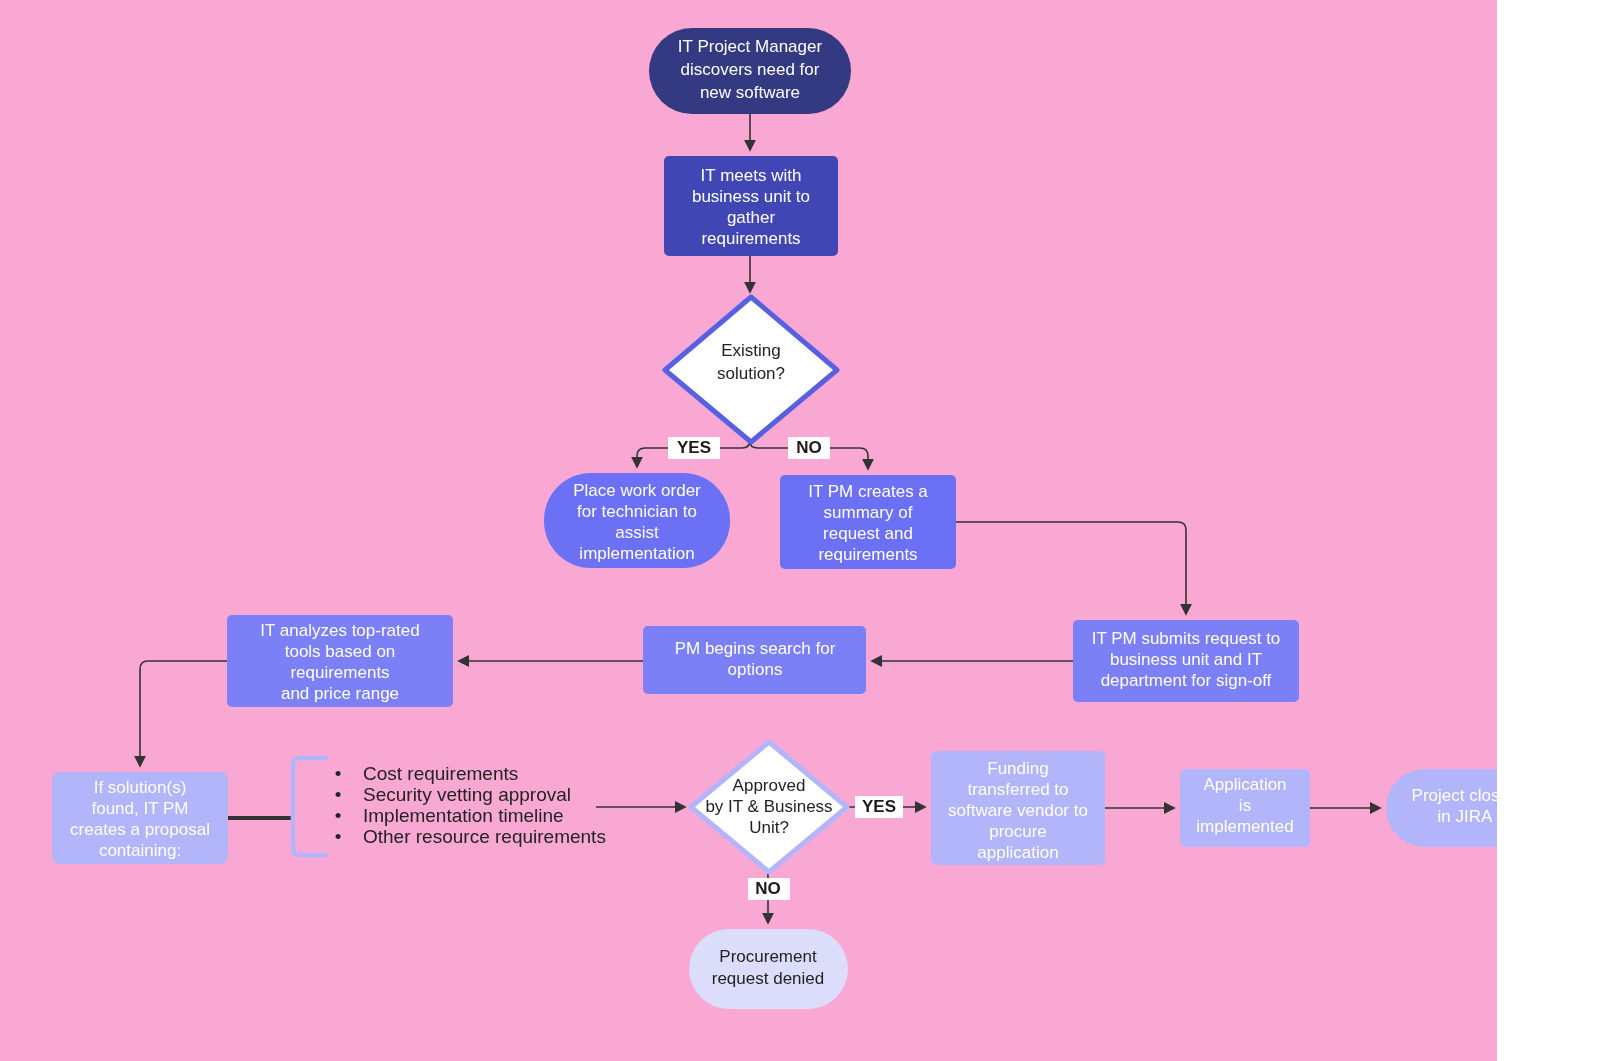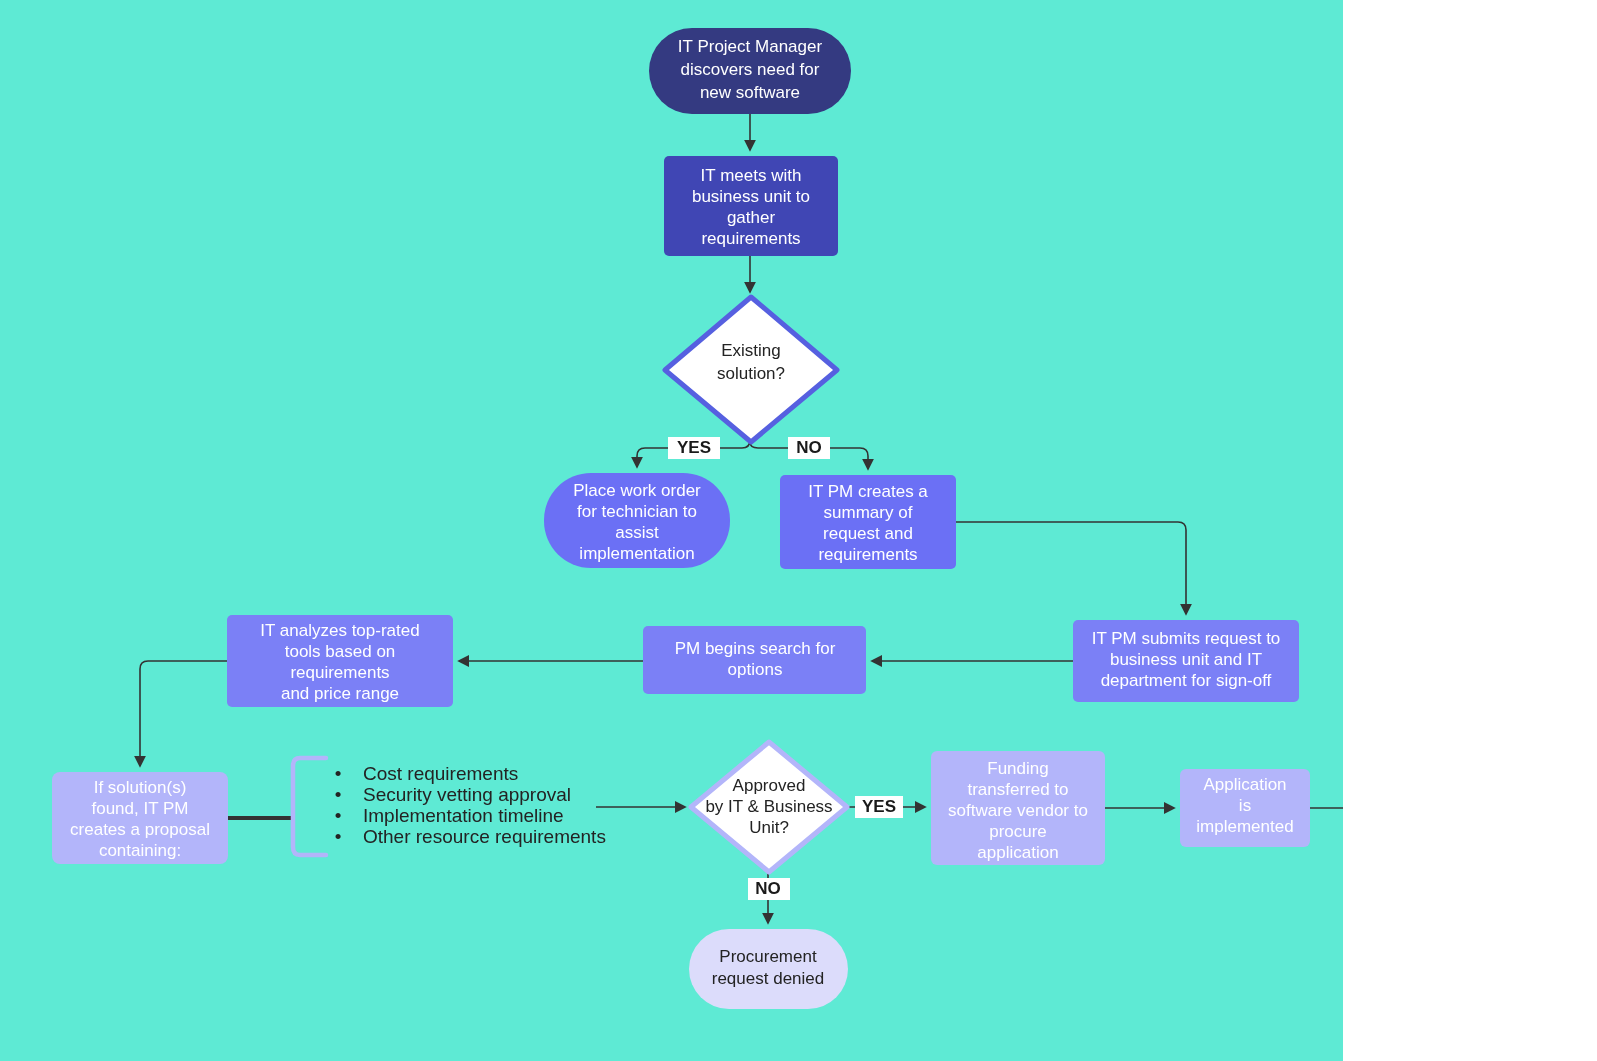--- a/index.html
+++ b/index.html
@@ -2,23 +2,23 @@
 <html><head>
 <meta charset="utf-8">
 <style>
   html, body {
     margin: 0;
     padding: 0;
     background: #ffffff;
   }
   #canvas-wrap {
     position: relative;
-    width: 1343px;
+    width: 1497px;
     height: 1061px;
-    background: #5eead4;
+    background: #f9a8d4;
     overflow: hidden;
     font-family: "Liberation Sans", sans-serif;
   }
   svg.flow {
     position: absolute;
     top: 0;
     left: 0;
     width: 1597px;
     height: 1061px;
     display: block;

